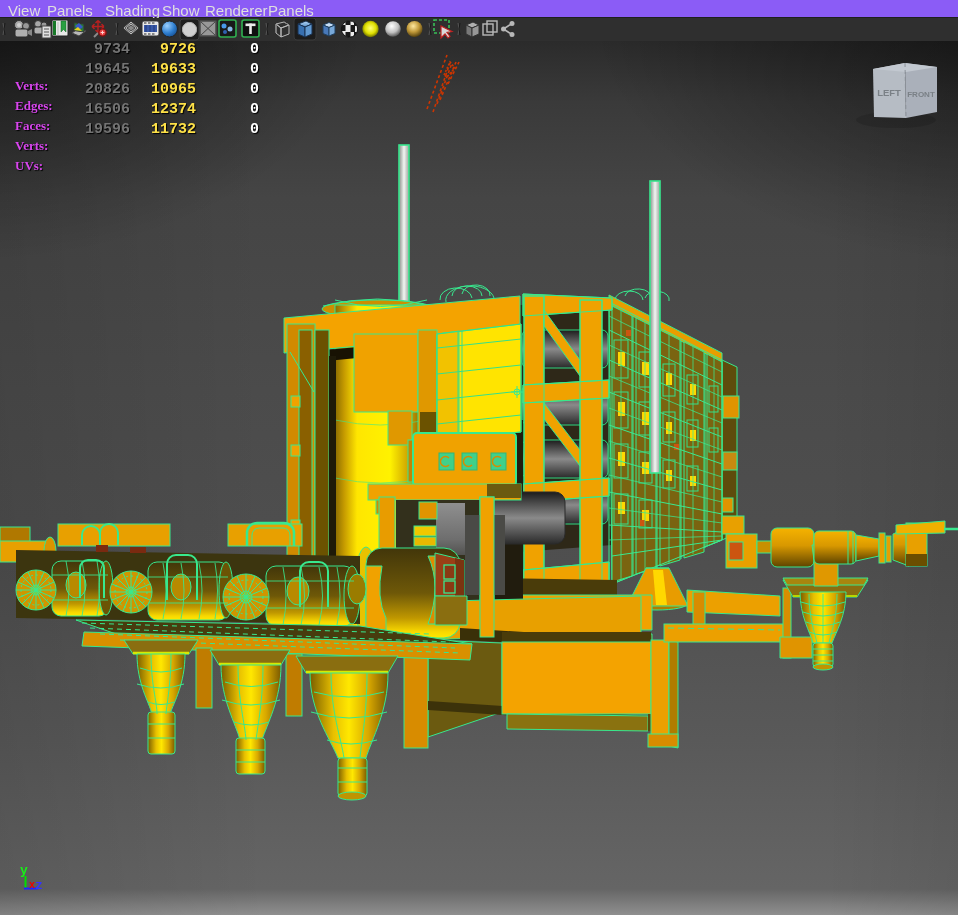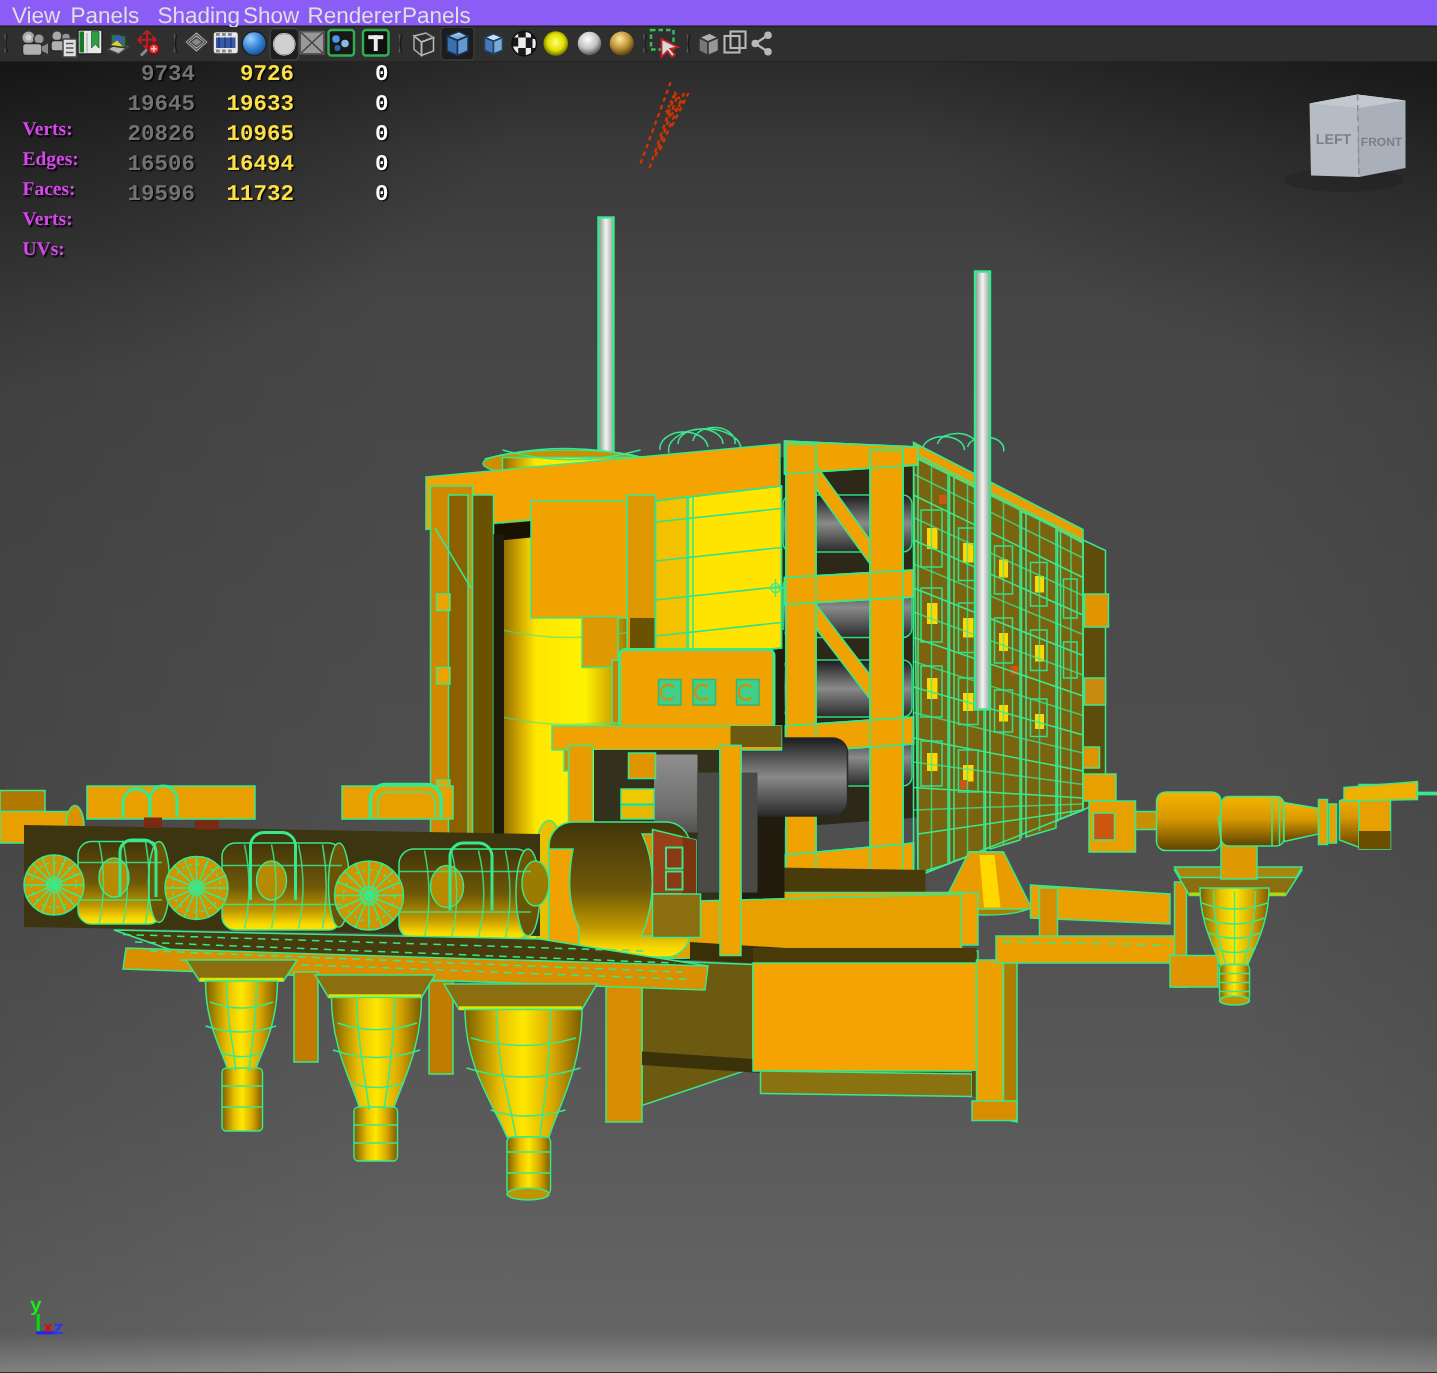--- a/index.html
+++ b/index.html
@@ -691,21 +691,21 @@
     </div>
  <div class="hrow" style="top:40px">
       <span class="hlab">Faces:</span>
       <span class="hn1">20826</span>
       <span class="hn2">10965</span>
       <span class="hn3">0</span>
     </div>
  <div class="hrow" style="top:60px">
       <span class="hlab">Verts:</span>
       <span class="hn1">16506</span>
-      <span class="hn2">16494</span>
+      <span class="hn2">12374</span>
       <span class="hn3">0</span>
     </div>
  <div class="hrow" style="top:80px">
       <span class="hlab">UVs:</span>
       <span class="hn1">19596</span>
       <span class="hn2">11732</span>
       <span class="hn3">0</span>
     </div>
 </div>
 <div id="persp">persp</div>

